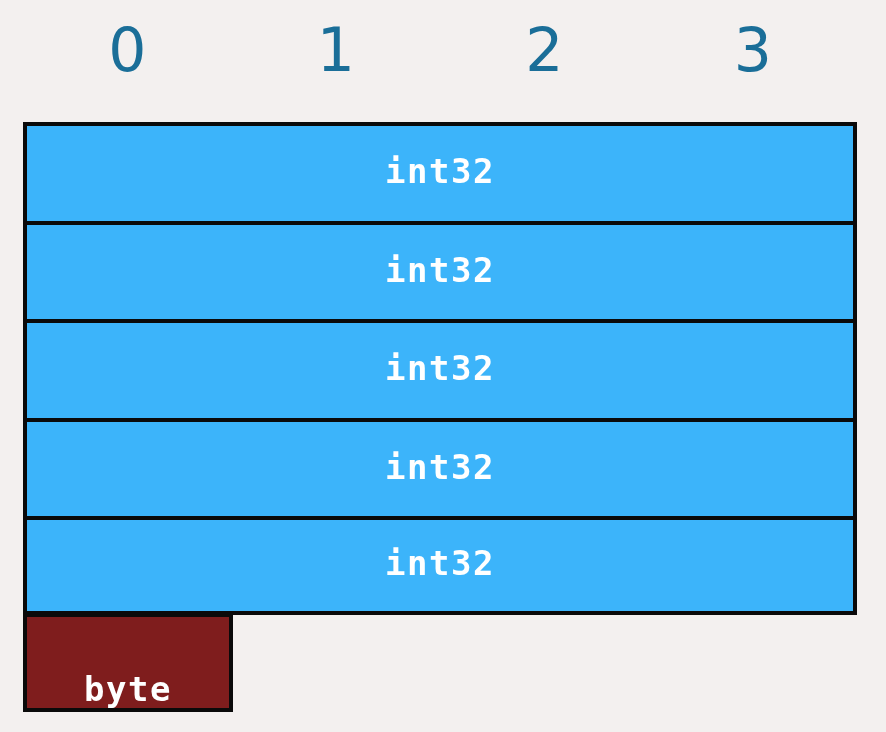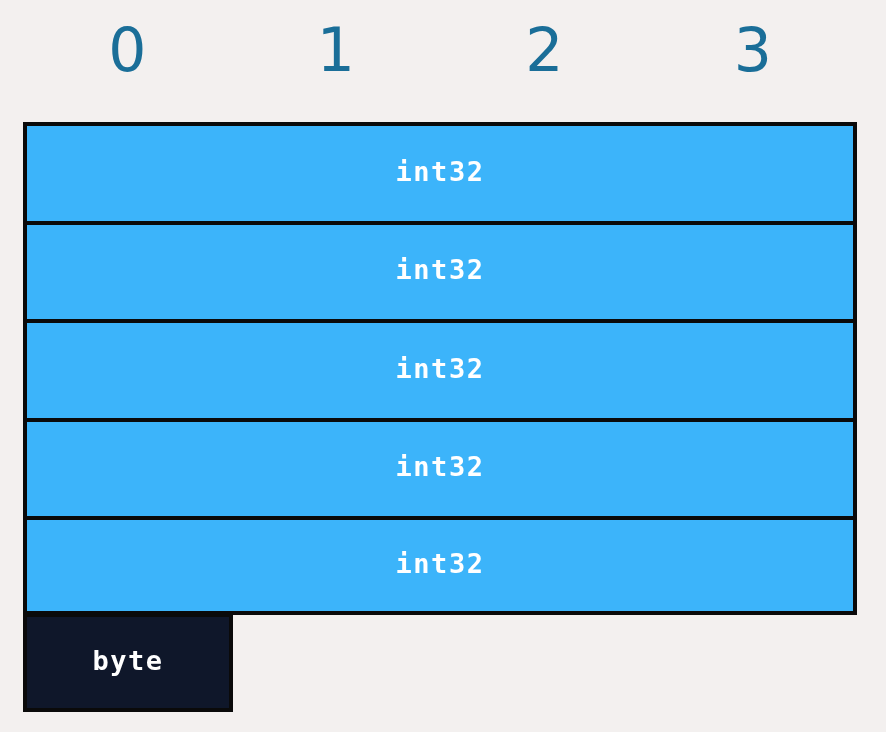--- a/index.html
+++ b/index.html
@@ -67,42 +67,42 @@
   .mem-row:last-of-type {
     border-bottom-width: 4px;
   }
   .mem-row.word {
     background: #3cb4fa;
     width: 834px;
   }
 
   .mem-label {
     font-family: "DejaVu Sans Mono", "Liberation Mono", monospace;
-    font-size: 27px;
+    font-size: 34px;
     font-weight: 700;
     color: #ffffff;
     letter-spacing: 1.5px;
     line-height: 1;
     user-select: none;
     position: relative;
     top: -2px;
   }
 
   
   .byte-row {
     box-sizing: border-box;
     position: absolute;
     left: 23px;
     top: 613px;
     width: 210px;
     height: 99px;
-    background: #0f172a;
+    background: #7f1d1d;
     border: 4px solid #0a0a0a;
     display: flex;
-    align-items: center;
+    align-items: flex-end;
     justify-content: center;
   }
   .byte-row .mem-label {
     letter-spacing: 1.5px;
   }
 </style>
 </head>
 <body>
 
 <div id="diagram-root">

